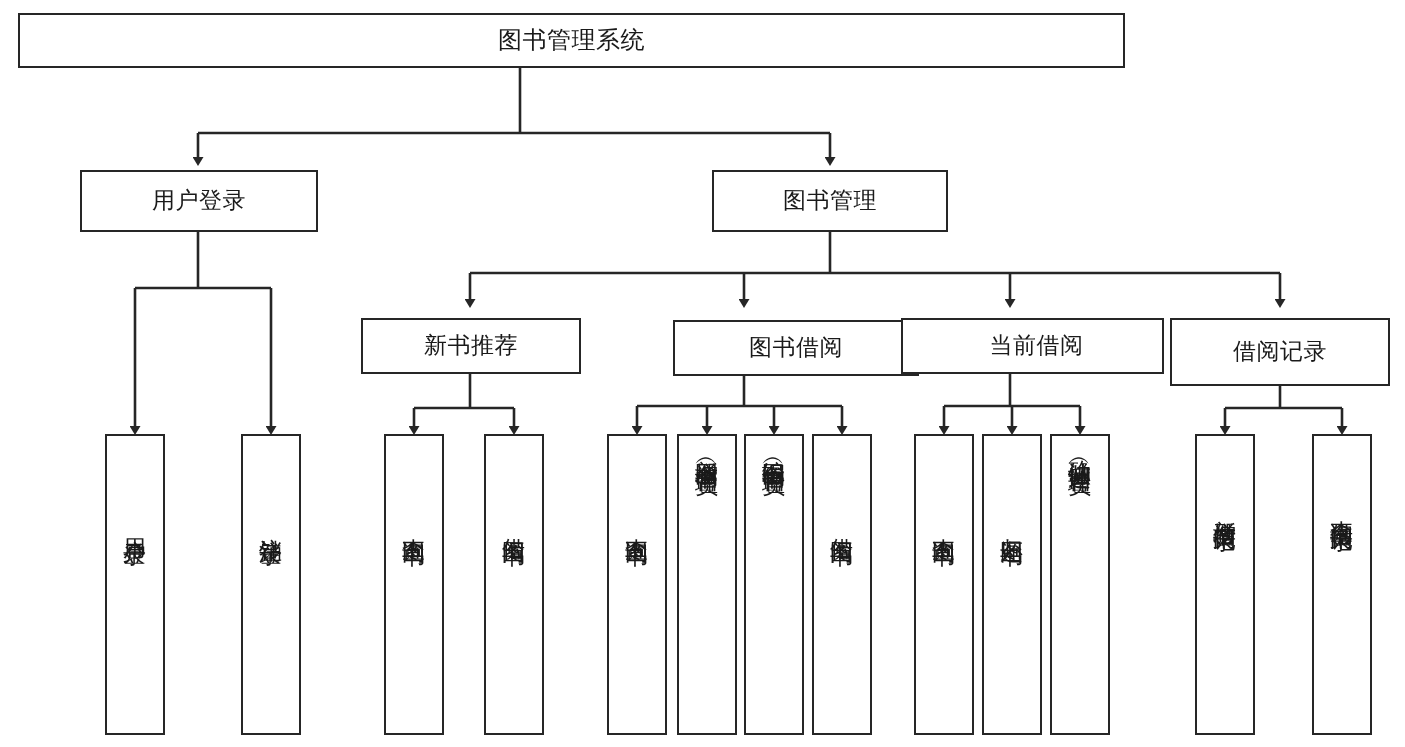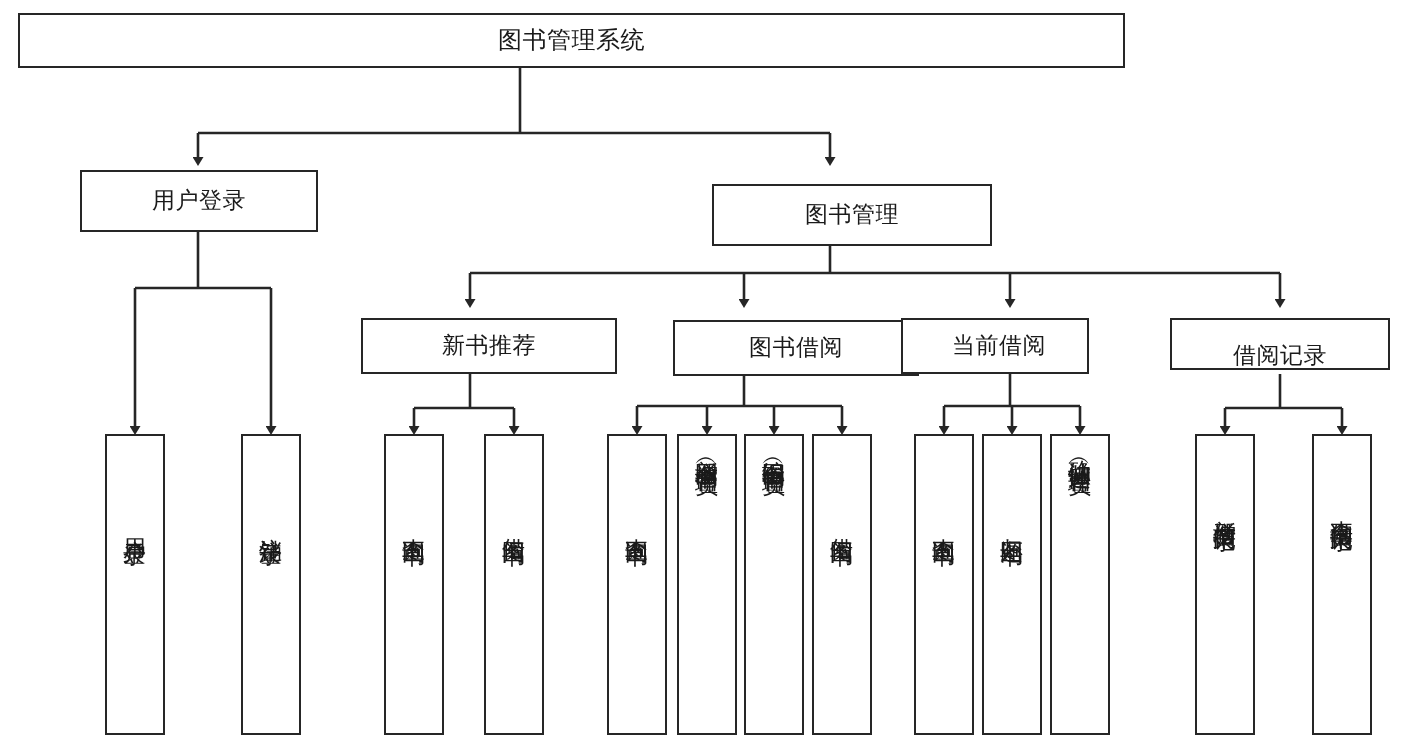--- a/index.html
+++ b/index.html
@@ -130,34 +130,34 @@
     </g>
   </svg>
 
   <div class="node root horiz" style="left:18px; top:13px; width:1107px; height:55px;">
     <span class="node-label">图书管理系统</span>
   </div>
 
   <div class="node horiz" style="left:80px; top:170px; width:238px; height:62px;">
     <span class="node-label">用户登录</span>
   </div>
-  <div class="node horiz" style="left:712px; top:184px; width:280px; height:62px;align-items:center;">
+  <div class="node horiz" style="left:712px; top:170px; width:236px; height:62px;align-items:center;">
     <span class="node-label">图书管理</span>
   </div>
 
-  <div class="node horiz" style="left:361px; top:318px; width:256px; height:56px;">
+  <div class="node horiz" style="left:361px; top:318px; width:220px; height:56px;">
     <span class="node-label">新书推荐</span>
   </div>
   <div class="node horiz" style="left:633px; top:320px; width:246px; height:56px;margin-left:40px;">
     <span class="node-label">图书借阅</span>
   </div>
-  <div class="node horiz" style="left:901px; top:318px; width:188px; height:56px;padding-left:8px;">
+  <div class="node horiz" style="left:901px; top:318px; width:263px; height:56px;padding-left:8px;">
     <span class="node-label">当前借阅</span>
   </div>
-  <div class="node horiz" style="left:1170px; top:318px; width:220px; height:52px;align-items:flex-end;">
+  <div class="node horiz" style="left:1170px; top:318px; width:220px; height:68px;">
     <span class="node-label">借阅记录</span>
   </div>
 
   <div class="node leaf mid" style="left:105px; top:434px; width:60px; height:301px;">
     <span class="node-label">用户登录</span>
   </div>
   <div class="node leaf mid" style="left:241px; top:434px; width:60px; height:301px;">
     <span class="node-label">注销登录</span>
   </div>
 

